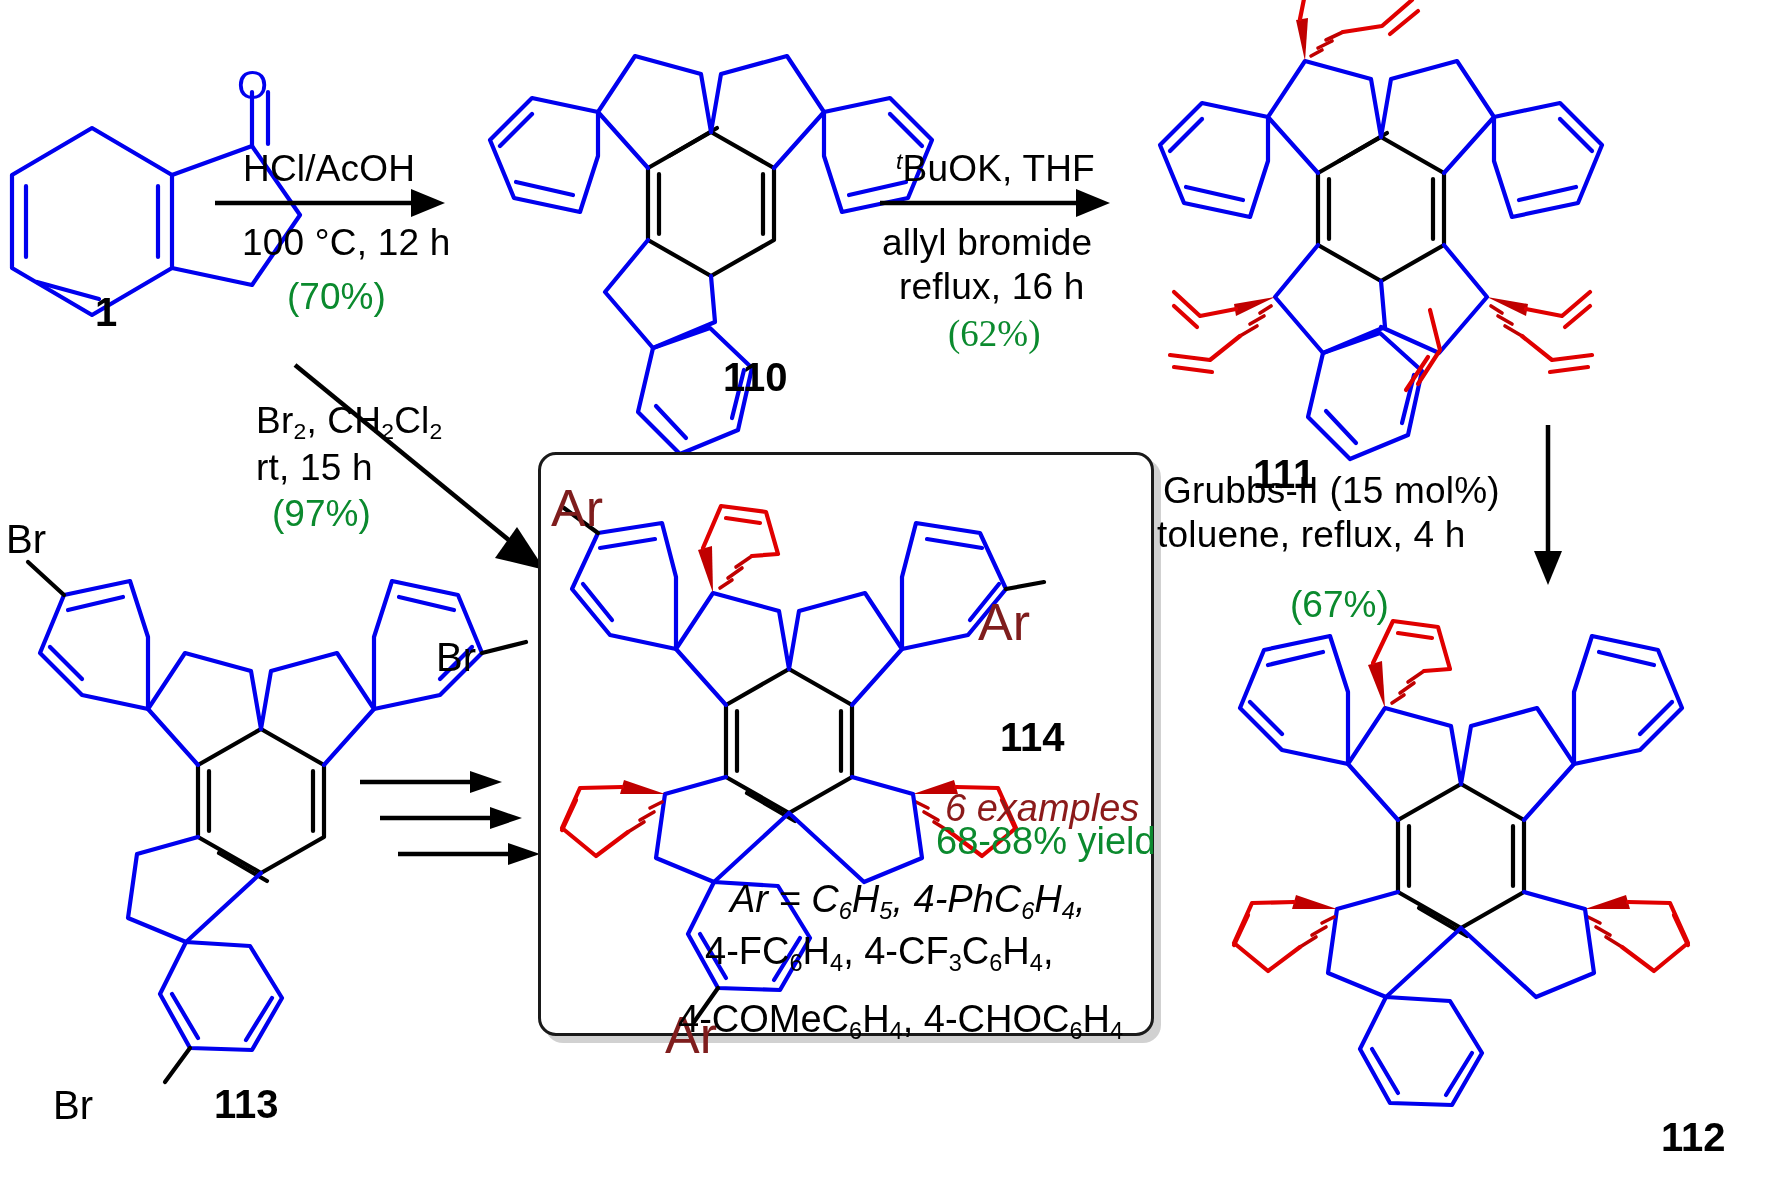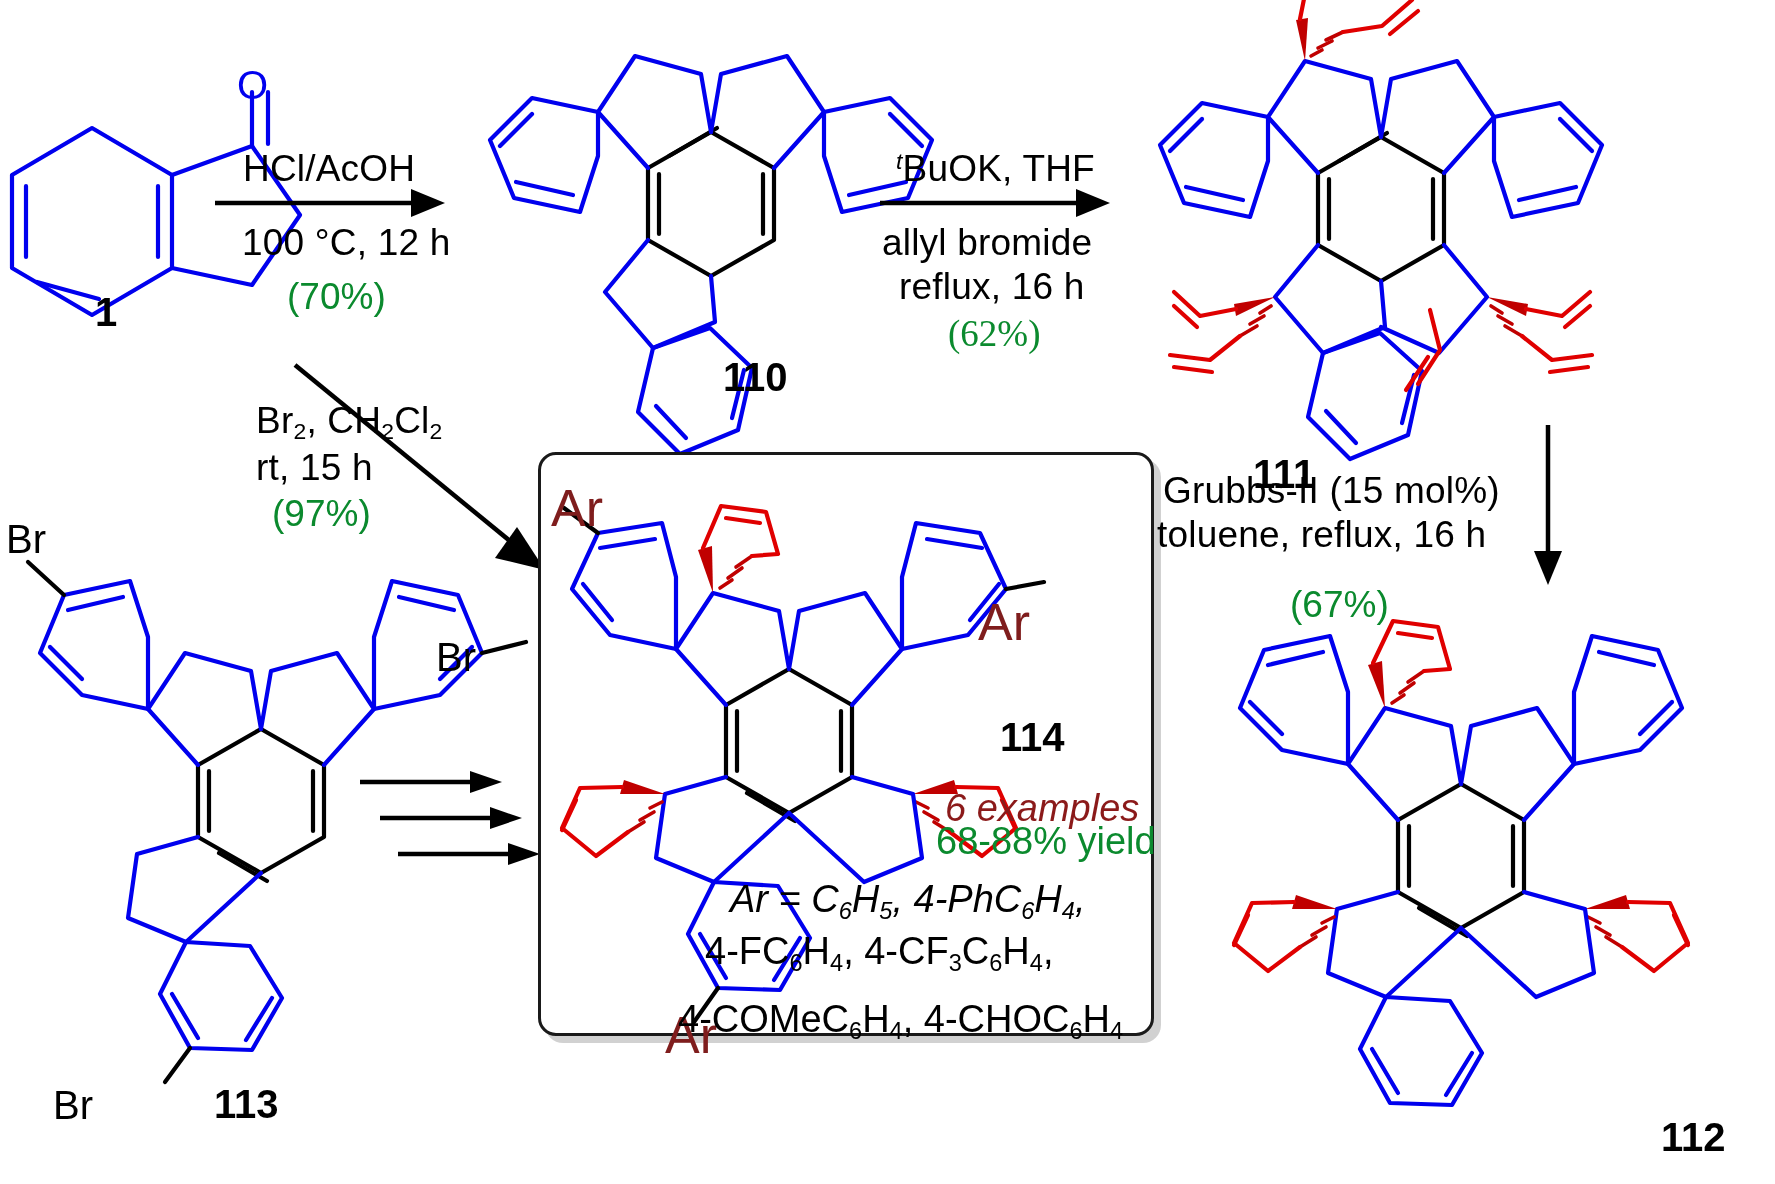--- a/index.html
+++ b/index.html
@@ -195,21 +195,21 @@
   <polygon class="arrowhead" points="130,37 162,48 130,59"></polygon>
   <line class="arrowline" x1="38" y1="84" x2="150" y2="84"></line>
   <polygon class="arrowhead" points="148,73 180,84 148,95"></polygon>
 </svg>
 
 <svg class="abs" style="left:1530px;top:425px;width:40px;height:160px">
   <line class="arrowline" x1="18" y1="0" x2="18" y2="128"></line>
   <polygon class="arrowhead" points="4,126 18,160 32,126"></polygon>
 </svg>
 <div class="txt cond" style="left:1163px;top:470px;">Grubbs-II (15 mol%)</div>
-<div class="txt cond" style="left:1157px;top:514px;">toluene, reflux, 16 h</div>
+<div class="txt cond" style="left:1157px;top:514px;">toluene, reflux, 4 h</div>
 <div class="txt yield" style="left:1290px;top:584px;">(67%)</div>
 
 <svg class="abs" style="left:1210px;top:625px;width:500px;height:420px">
 
   <polygon class="bbk" points="188,195 188,267 251,303 314,267 314,195 251,159"></polygon>
   <line class="bbk" x1="199" y1="201" x2="199" y2="261"></line>
   <line class="bbk" x1="209" y1="283" x2="257" y2="311"></line>
   <line class="bbk" x1="303" y1="201" x2="303" y2="261"></line>
 
   <path class="bb" d="M188,195 L138,139 L175,83 L241,101 L251,159"></path>

